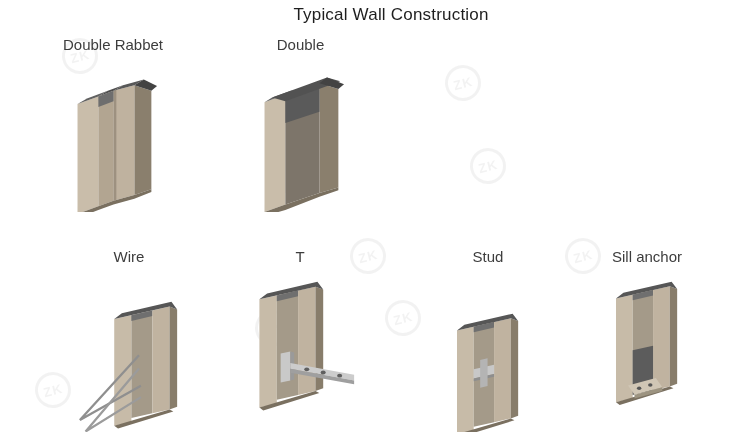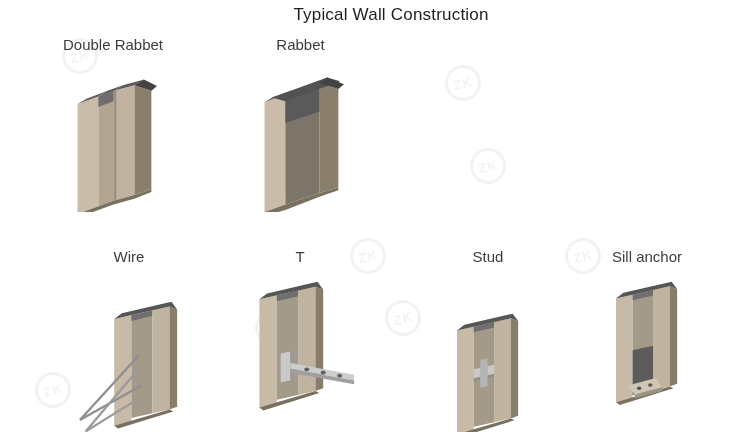--- a/index.html
+++ b/index.html
@@ -119,21 +119,21 @@
         <polygon points="34,28 50,22 60,16 44,22" fill="#4e4e4e"></polygon>
         <polygon points="50,22 72,16 82,10 60,16" fill="#585858"></polygon>
         <polygon points="72,16 90,22 96,17 82,10" fill="#434343"></polygon>
         <polygon points="34,28 50,22 50,33 34,39" fill="#6e6e6e"></polygon>
         <polygon points="12,152 34,144 50,138 72,132 90,126 90,129 72,136 50,142 34,148 12,156" fill="#7a7060"></polygon>
       </g>
     </svg>
   </figure>
 
   <figure class="fig fig-r1" id="fig-butted">
-    <figcaption class="caption">Rabbet</figcaption>
+    <figcaption class="caption">Double</figcaption>
     <svg width="95" height="142" viewBox="0 0 100 150" xmlns="http://www.w3.org/2000/svg">
       <g>
         <polygon points="70,14 90,20 90,124 70,130" fill="#8a7f6d"></polygon>
         <polygon points="12,34 34,26 34,142 12,150" fill="#c9bdaa"></polygon>
         <polygon points="34,26 70,14 70,130 34,142" fill="#7d756a"></polygon>
         <polygon points="34,26 70,14 70,44 34,56" fill="#5a5a5a"></polygon>
         <polygon points="12,34 34,26 42,21 20,29" fill="#646464"></polygon>
         <polygon points="20,29 78,8 92,12 34,33" fill="#525252"></polygon>
         <polygon points="70,14 90,20 96,15 78,8" fill="#434343"></polygon>
         <polygon points="12,150 34,142 70,130 90,124 90,127 70,134 34,148 12,154" fill="#7a7060"></polygon>

